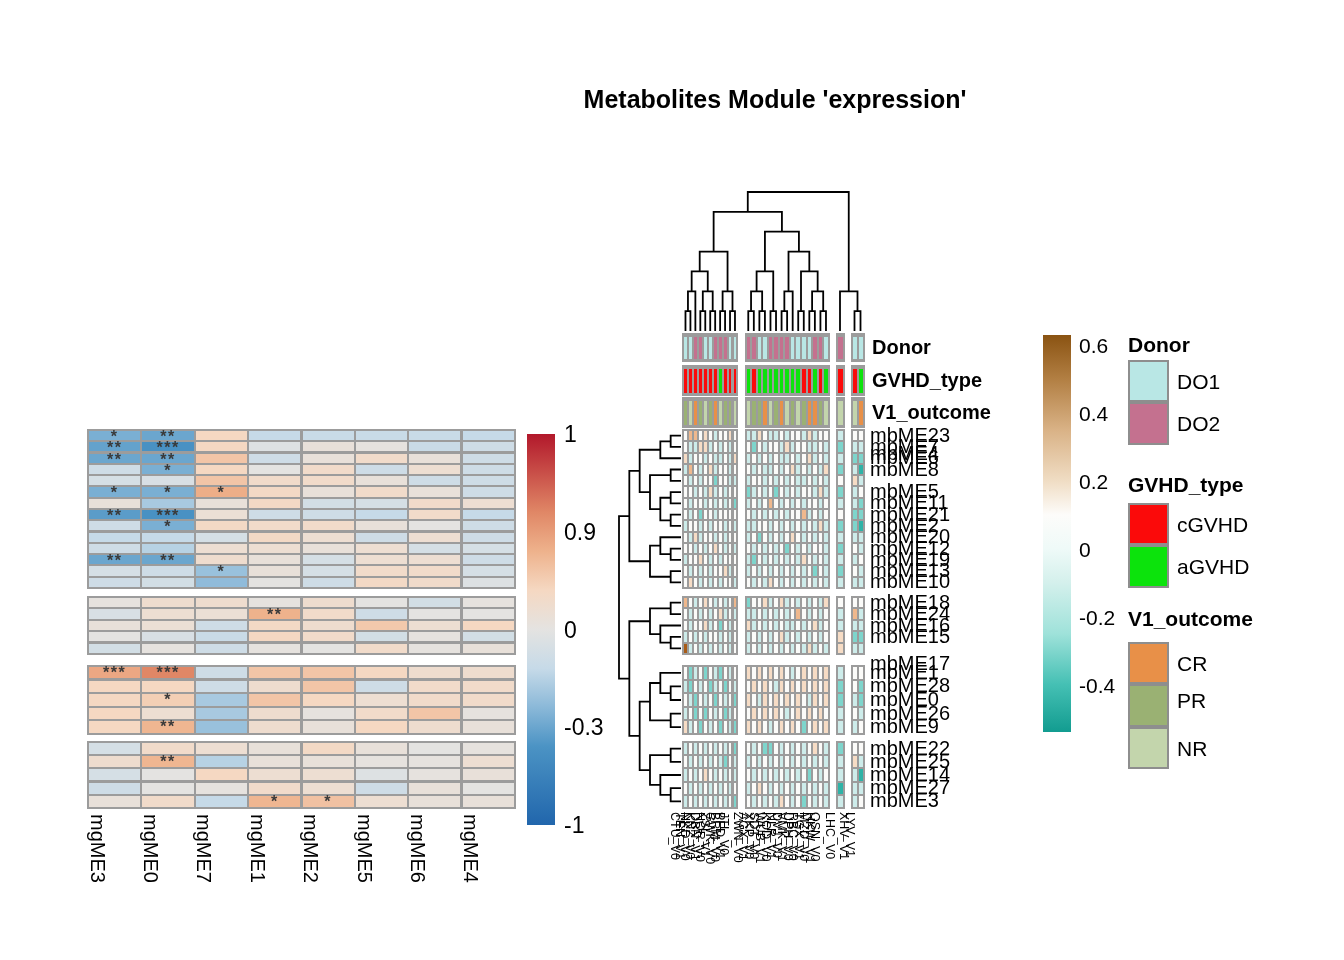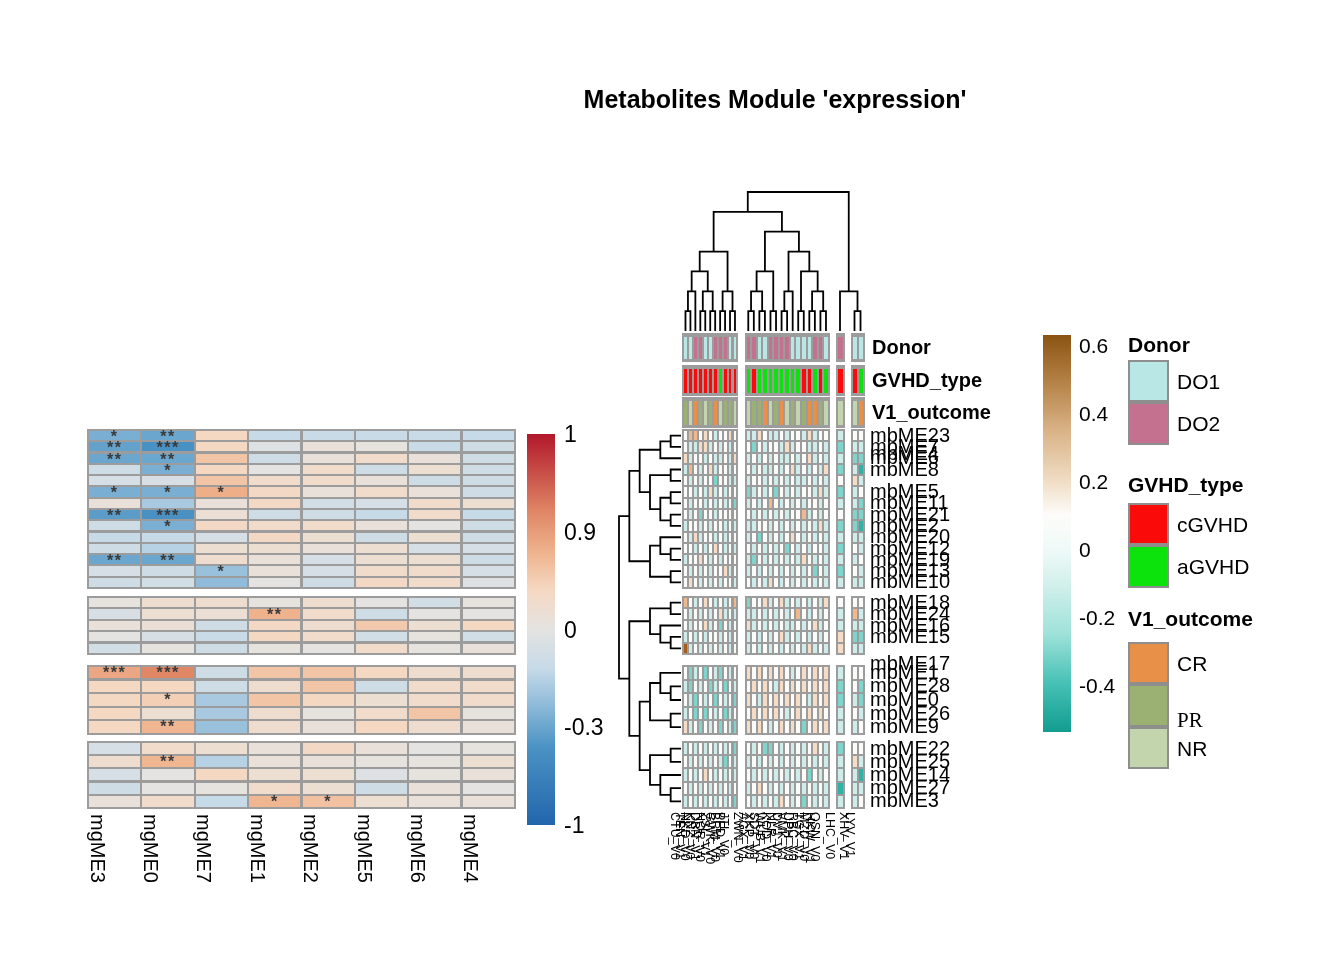--- a/index.html
+++ b/index.html
@@ -1367,21 +1367,21 @@
       <div class="legend-label" style="left: 1177px; top: 423px;">DO2</div>
       <div class="legend-title" style="left: 1128px; top: 484px;">GVHD_type</div>
       <div class="legend-swatch" style="left: 1128px; top: 502.5px; width: 41px; height: 42.5px; background: rgb(251, 10, 10);"></div>
       <div class="legend-label" style="left: 1177px; top: 523.5px;">cGVHD</div>
       <div class="legend-swatch" style="left: 1128px; top: 545px; width: 41px; height: 42.5px; background: rgb(12, 227, 12);"></div>
       <div class="legend-label" style="left: 1177px; top: 566px;">aGVHD</div>
       <div class="legend-title" style="left: 1128px; top: 618px;">V1_outcome</div>
       <div class="legend-swatch" style="left: 1128px; top: 641.5px; width: 41px; height: 42.5px; background: rgb(232, 144, 72);"></div>
       <div class="legend-label" style="left: 1177px; top: 662.5px;">CR</div>
       <div class="legend-swatch" style="left: 1128px; top: 684px; width: 41px; height: 42.5px; background: rgb(154, 177, 115);"></div>
-      <div class="legend-label" style="left: 1177px; top: 720px; font-family: Liberation Serif, serif;">PR</div>
+      <div class="legend-label" style="left: 1177px; top: 700px;">PR</div>
       <div class="legend-swatch" style="left: 1128px; top: 726.5px; width: 41px; height: 42.5px; background: rgb(195, 213, 172);"></div>
       <div class="legend-label" style="left: 1177px; top: 747.5px;">NR</div>
     </div>
   <div id="labels-layer">
       <div class="rot-label" style="left: 107.688px; top: 814px; font-size: 20px;">mgME3</div>
       <div class="rot-label" style="left: 161.062px; top: 814px; font-size: 20px;">mgME0</div>
       <div class="rot-label" style="left: 214.438px; top: 814px; font-size: 20px;">mgME7</div>
       <div class="rot-label" style="left: 267.812px; top: 814px; font-size: 20px;">mgME1</div>
       <div class="rot-label" style="left: 321.188px; top: 814px; font-size: 20px;">mgME2</div>
       <div class="rot-label" style="left: 374.562px; top: 814px; font-size: 20px;">mgME5</div>

